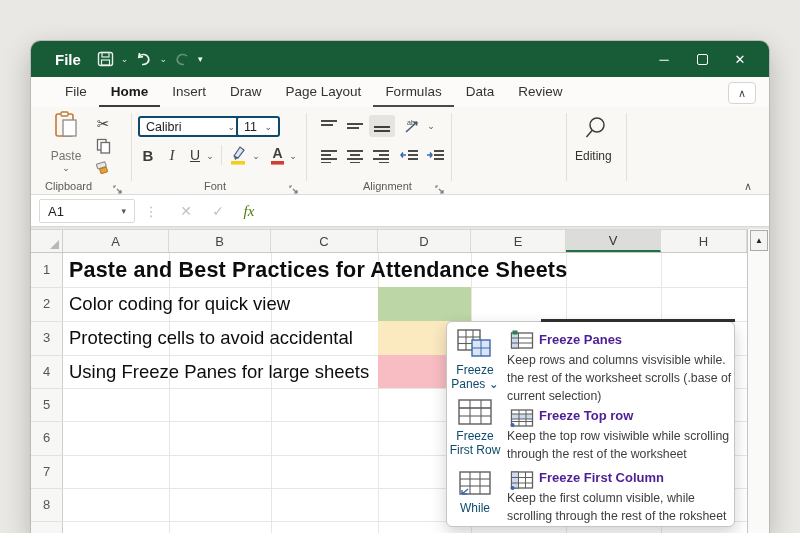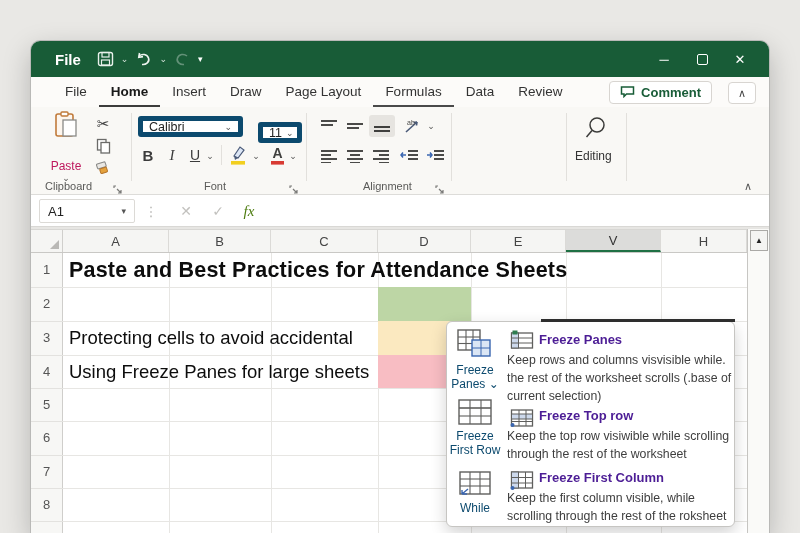--- a/index.html
+++ b/index.html
@@ -32,29 +32,29 @@
                  color:#185c37; font-weight:700; font-size:13px; }
   .collapse-btn { position:absolute; right:13px; top:5px; width:28px; height:22px; border:1px solid #d8d5d1;
                   border-radius:4px; background:#fff; display:flex; align-items:center; justify-content:center;
                   color:#444; font-size:11px; }
 
   
   .ribbon { position:absolute; left:0; top:66px; width:100%; height:88px; background:#f9f8f5; border-bottom:1px solid #dddcd9; }
   .vsep { position:absolute; top:6px; height:68px; width:1px; background:#e2e0dc; }
   .grp-label { position:absolute; font-size:11px; color:#5a5a58; }
   .launcher { position:absolute; }
-  .combo { position:absolute; background:#fff; border:5px solid #0c4a6e; border-radius:3px;
+  .combo { position:absolute; background:#fff; border:2px solid #0c4a6e; border-radius:3px;
            display:flex; align-items:center; font-size:12.5px; color:#222; padding:0 6px; height:21px; }
   .combo .cv { flex:1; }
   .combo .dd { font-size:9px; color:#555; margin-left:4px; }
   .rbtn { position:absolute; display:flex; align-items:center; justify-content:center; color:#3b3b3b; }
   .dd9 { font-size:9px; color:#555; }
   .selbox { background:#e6e4e0; border-radius:3px; }
   .paste-stack { position:absolute; left:14px; top:4px; width:42px; text-align:center; }
-  .paste-stack .lbl { font-size:12px; color:#be185d; margin-top:16px; }
+  .paste-stack .lbl { font-size:12px; color:#737373; margin-top:6px; }
 
   
   .fbar { position:absolute; left:0; top:154px; width:100%; height:32px; background:#fff; border-bottom:1px solid #d9d8d5; }
   .namebox { position:absolute; left:8px; top:4px; width:96px; height:24px; border:1px solid #dcdad6; border-radius:2px;
              display:flex; align-items:center; padding:0 8px; font-size:13px; color:#222; }
   .namebox .dd { margin-left:auto; font-size:9px; color:#555; }
   .fbtn { position:absolute; top:4px; height:24px; display:flex; align-items:center; justify-content:center; }
   .fx { font-family:"Liberation Serif", serif; font-style:italic; font-size:15px; color:#4d7c0f; }
   .finput { position:absolute; left:232px; top:4px; right:10px; height:24px; background:#fff; }
   .band { position:absolute; left:0; top:186px; width:100%; height:2px; background:#e7e6e3; }
@@ -138,28 +138,20 @@
       <div class="tabs">
         <span class="tab">File</span>
         <span class="tab active">Home</span>
         <span class="tab">Insert</span>
         <span class="tab">Draw</span>
         <span class="tab">Page Layout</span>
         <span class="tab marked">Formulas</span>
         <span class="tab">Data</span>
         <span class="tab">Review</span>
       </div>
-      <div class="comment-btn">
-        <span>
-          <svg width="15" height="13" viewBox="0 0 15 13">
-              <path d="M1.5 2 h12 v7 h-7 l-2.5 2.5 v-2.5 h-2.5 z" fill="none" stroke="#185c37" stroke-width="1.5"></path>
-            </svg>
-        </span>
-        <span>Comment</span>
-      </div>
       <div class="collapse-btn">∧</div>
     </div>
 
     <div class="ribbon">
       <div class="vsep" style="left:100px"></div>
       <div class="vsep" style="left:275px"></div>
       <div class="vsep" style="left:420px"></div>
       <div class="vsep" style="left:535px"></div>
       <div class="vsep" style="left:595px"></div>
 
@@ -191,21 +183,21 @@
       <div class="launcher" style="left:82px; top:74px;">
         <svg width="10" height="10" viewBox="0 0 10 10">
             <path d="M1 3 V1 H3 M4 4 L8 8 M8 5 V8 H5" fill="none" stroke="#7a7a78" stroke-width="1.2"></path>
           </svg>
       </div>
 
       <div class="combo" style="left:107px; top:9px; width:105px;">
         <span class="cv">Calibri</span>
         <span class="dd">⌄</span>
       </div>
-      <div class="combo" style="left:227px; top:9px; width:44px;margin-top:6px;">
+      <div class="combo" style="left:205px; top:9px; width:44px;">
         <span class="cv">11</span>
         <span class="dd">⌄</span>
       </div>
       <div class="rbtn" style="left:108px; top:38px; width:18px; height:20px; font-weight:700; font-size:15px;">B</div>
       <div class="rbtn" style="left:132px; top:38px; width:18px; height:20px; font-style:italic; font-family:'Liberation Serif',serif; font-size:15px;">I</div>
       <div class="rbtn" style="left:155px; top:38px; width:18px; height:20px; text-decoration:underline; font-size:14px;">U</div>
       <div class="rbtn dd9" style="left:173px; top:42px; width:12px; height:14px;">⌄</div>
       <div class="vsep" style="left:190px; top:38px; height:20px;"></div>
       <div class="rbtn" style="left:196px; top:36px; width:22px; height:24px;">
         <svg width="18" height="22" viewBox="0 0 18 22">
@@ -370,20 +362,21 @@
       <div class="hline" style="top:168px"></div>
       <div class="hline" style="top:202px"></div>
       <div class="hline" style="top:235px"></div>
       <div class="hline" style="top:268px"></div>
 
       <div class="cellfill" style="top: 34px; height: 34px; background: rgb(189, 214, 165);"></div>
       <div class="cellfill" style="top: 68px; height: 34px; background: rgb(251, 233, 192);"></div>
       <div class="cellfill" style="top: 102px; height: 33px; background: rgb(248, 189, 195);"></div>
 
       <div class="celltext r1text" style="top:0; height:34px; line-height:34px;">Paste and Best Practices for Attendance Sheets</div>
+      <div class="celltext rtext" style="top:34px; height:34px; line-height:34px;">Color coding for quick view</div>
       <div class="celltext rtext clip" style="top:68px; height:34px; line-height:34px;">Protecting cells to avoid accidental</div>
       <div class="celltext rtext clip" style="top:102px; height:33px; line-height:33px;">Using Freeze Panes for large sheets</div>
 
       <div class="gutter">
         <div class="ghline" style="top:34px"></div>
         <div class="ghline" style="top:68px"></div>
         <div class="ghline" style="top:102px"></div>
         <div class="ghline" style="top:135px"></div>
         <div class="ghline" style="top:168px"></div>
         <div class="ghline" style="top:202px"></div>

